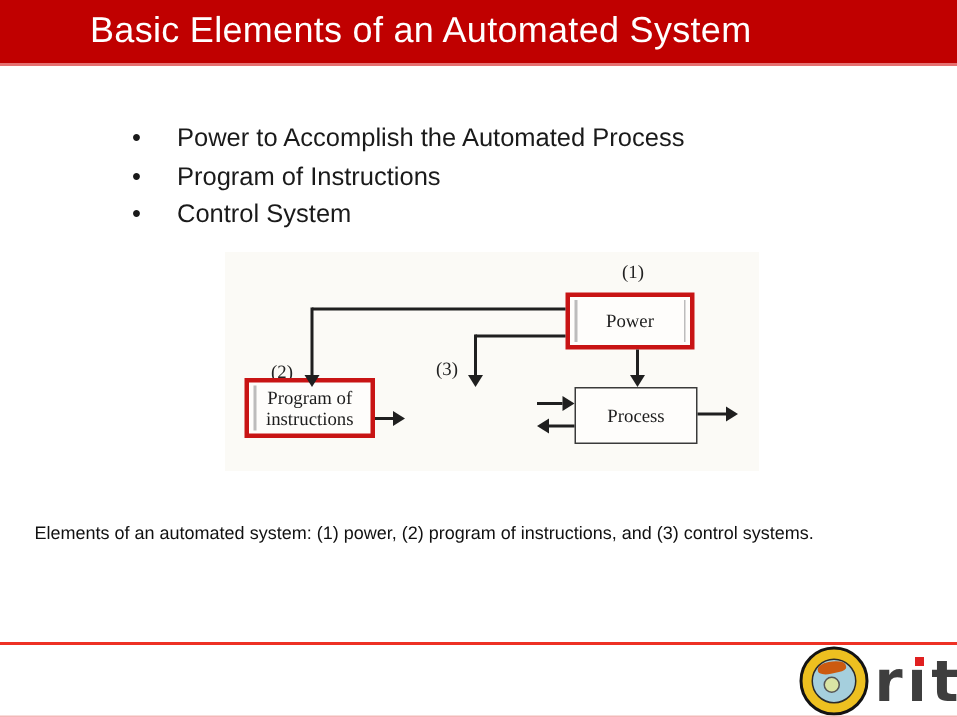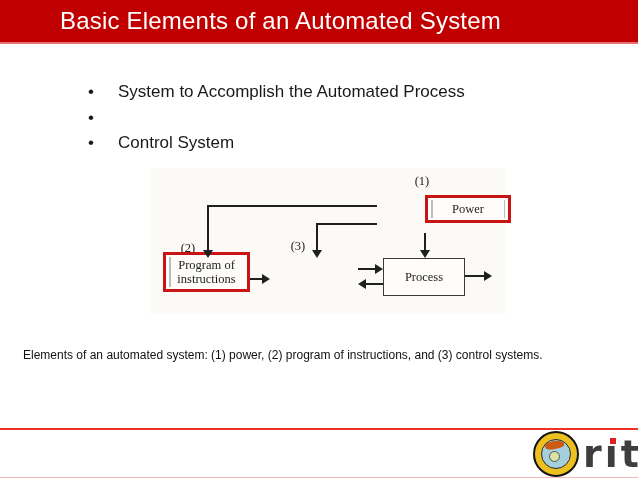--- a/index.html
+++ b/index.html
@@ -69,38 +69,39 @@
 <div class="slide">
 
   <div class="title-bar">
     <span class="title">Basic Elements of an Automated System</span>
   </div>
   <div class="title-underline"></div>
 
   <div class="bullets">
     <div class="bullet-item">
       <span class="marker">•</span>
-      <span>System to Accomplish the Automated Process</span>
+      <span>Power to Accomplish the Automated Process</span>
     </div>
     <div class="bullet-item">
       <span class="marker">•</span>
+      <span>Program of Instructions</span>
     </div>
     <div class="bullet-item">
       <span class="marker">•</span>
       <span>Control System</span>
     </div>
   </div>
 
   <div class="diagram">
 
     <span class="num-label" style="left:252px;top:6px;">(1)</span>
     <span class="num-label" style="left:18px;top:73px;">(2)</span>
     <span class="num-label" style="left:128px;top:71px;">(3)</span>
 
-    <div class="dbox red" style="left:227px;top:27px;width:86px;height:28px;margin-left:48px;">
+    <div class="dbox red" style="left:227px;top:27px;width:86px;height:38px;">
       <span class="artifact l"></span>
       <span class="artifact r"></span>
       <span>Power</span>
     </div>
 
     <div class="dbox red" style="left:13px;top:84px;width:87px;height:40px;">
       <span class="artifact l"></span>
       <span>Program of</span>
       <span>instructions</span>
     </div>

